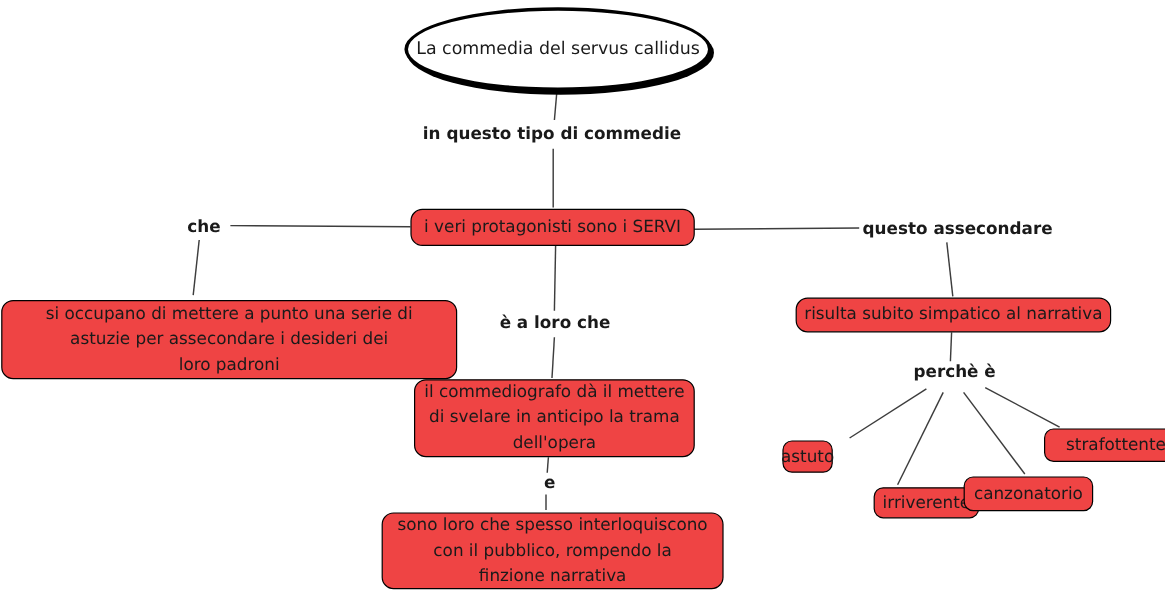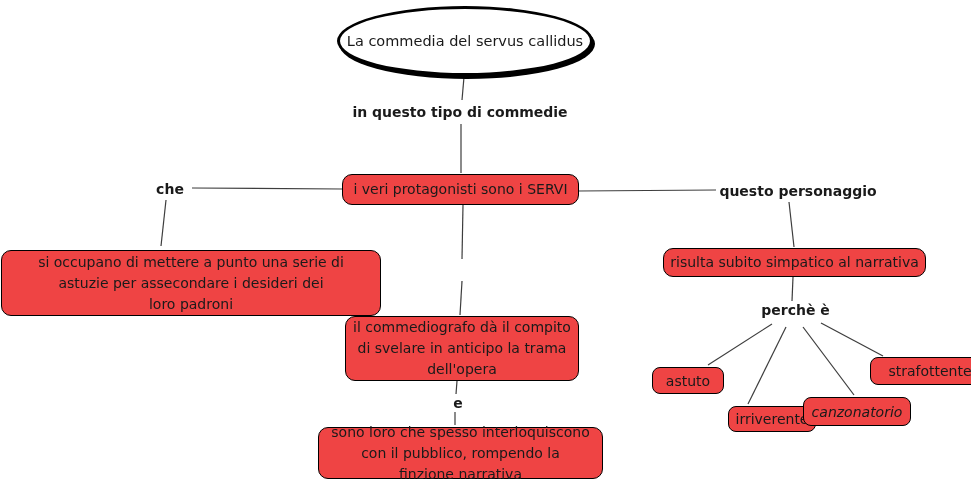--- a/index.html
+++ b/index.html
@@ -57,27 +57,27 @@
   }
   
   #n-root          { left: 337px; top: 6px;  width: 256px; height: 70px; }
   #n-intro         { left: 340px; top: 104px; width: 240px; }
   #n-servi         { left: 342px; top: 174px; width: 237px; height: 31px; }
   #n-che           { left: 145px; top: 181px; width: 50px; text-align: center; }
   #n-astuzie       { left: 1px;   top: 250px; width: 380px; height: 66px; }
   #n-aloroche      { left: 395px; top: 261px; width: 135px; }
   #n-commediografo { left: 345px; top: 316px; width: 234px; height: 65px; }
   #n-e             { left: 443px; top: 395px; width: 30px; }
-  #n-sonoloro      { left: 318px; top: 427px; width: 285px; height: 52px; }
+  #n-sonoloro      { left: 318px; top: 427px; width: 285px; height: 64px; }
   #n-personaggio   { left: 713px; top: 183px; width: 170px; }
   #n-risulta       { left: 663px; top: 248px; width: 263px; height: 29px; }
   #n-perche        { left: 753px; top: 302px; width: 85px; }
-  #n-astuto        { left: 652px; top: 367px; width: 72px;  height: 27px; }
+  #n-astuto        { left: 652px; top: 367px; width: 42px;  height: 27px; }
   #n-irriverente   { left: 728px; top: 406px; width: 88px;  height: 26px; }
-  #n-canzonatorio  { left: 803px; top: 397px; width: 108px; height: 29px; font-style: italic; }
+  #n-canzonatorio  { left: 803px; top: 397px; width: 108px; height: 29px; }
   #n-strafottente  { left: 870px; top: 357px; width: 120px;  height: 28px; }
 </style>
 </head>
 <body>
 
 <div class="canvas">
 
   <svg class="links" viewBox="0 0 971 492" xmlns="http://www.w3.org/2000/svg">
     <g stroke="#3d3d3d" stroke-width="1.2" fill="none">
       <line x1="464" y1="77" x2="462" y2="100"></line>
@@ -103,32 +103,33 @@
   <div class="label" id="n-intro">in questo tipo di commedie</div>
 
   <div class="node" id="n-servi">i veri protagonisti sono i SERVI</div>
 
   <div class="label" id="n-che">che</div>
 
   <div class="node" id="n-astuzie">si occupano di mettere a punto una serie di
 astuzie per assecondare i desideri dei
 loro padroni</div>
 
+  <div class="label" id="n-aloroche">è a loro che</div>
 
-  <div class="node" id="n-commediografo">il commediografo dà il compito
+  <div class="node" id="n-commediografo">il commediografo dà il mettere
 di svelare in anticipo la trama
 dell'opera</div>
 
   <div class="label" id="n-e">e</div>
 
   <div class="node" id="n-sonoloro">sono loro che spesso interloquiscono
 con il pubblico, rompendo la
 finzione narrativa</div>
 
-  <div class="label" id="n-personaggio">questo personaggio</div>
+  <div class="label" id="n-personaggio">questo assecondare</div>
 
   <div class="node" id="n-risulta">risulta subito simpatico al narrativa</div>
 
   <div class="label" id="n-perche">perchè è</div>
 
   <div class="node small" id="n-astuto">astuto</div>
 
   <div class="node small" id="n-irriverente">irriverente</div>
 
   <div class="node small" id="n-canzonatorio">canzonatorio</div>

